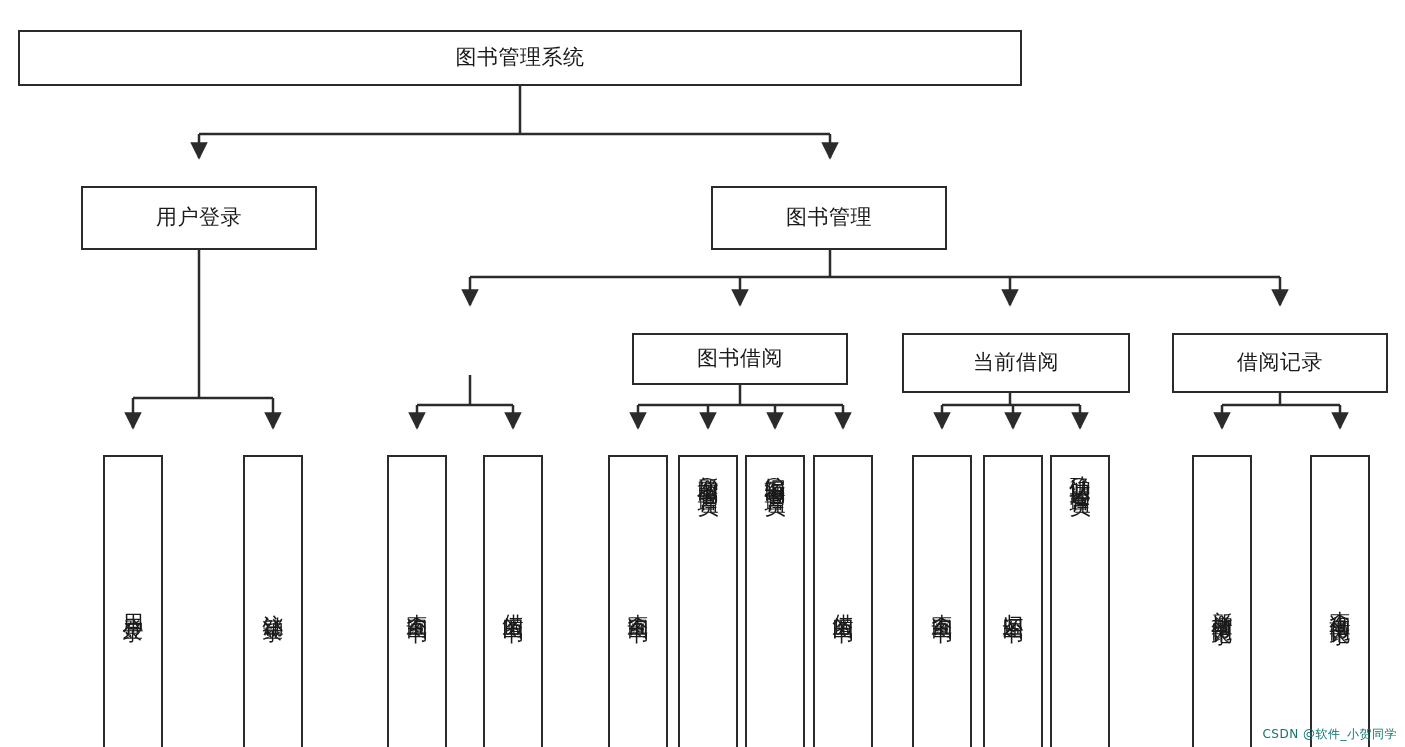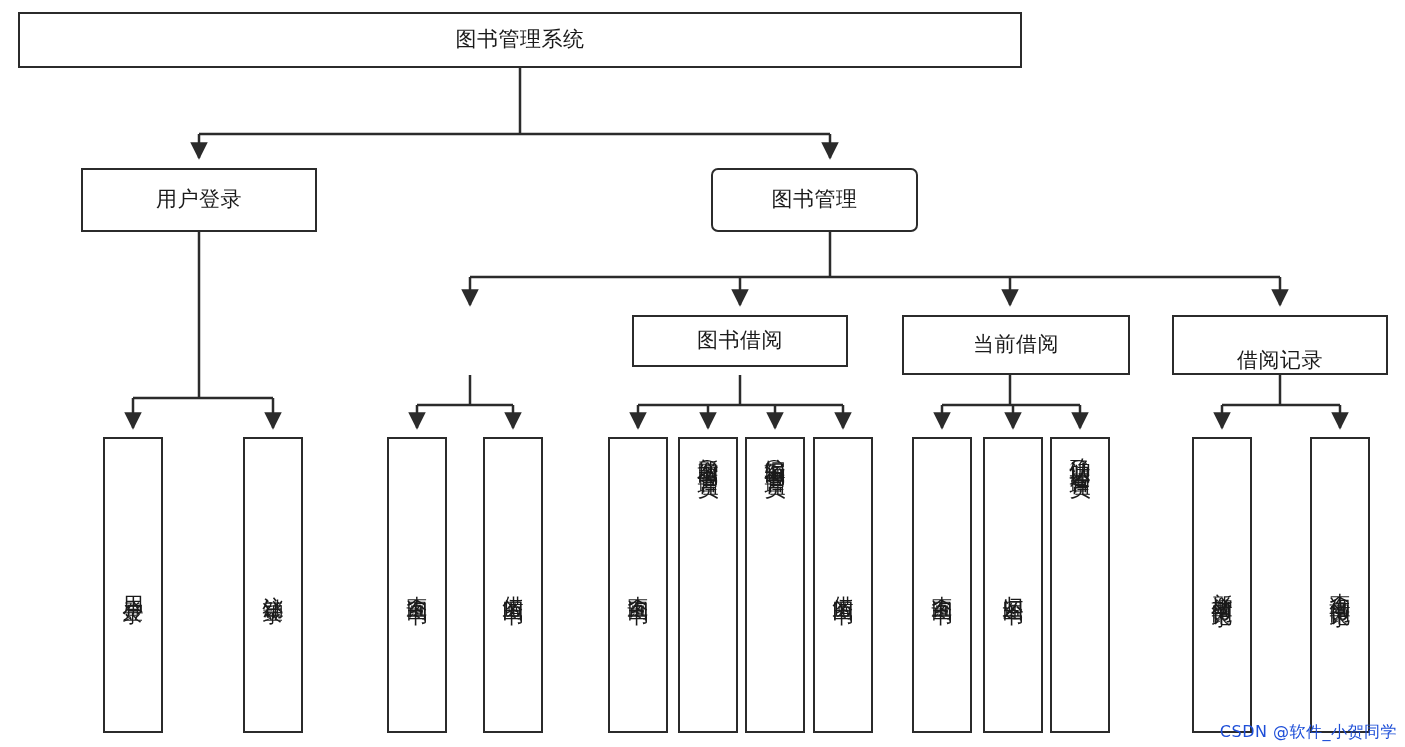--- a/index.html
+++ b/index.html
@@ -28,20 +28,21 @@
   }
   .node-box {
     position: absolute;
     box-sizing: border-box;
     border: 2px solid #2b2b2b;
     background: #ffffff;
     display: flex;
     align-items: center;
     justify-content: center;
     color: #1a1a1a;
+    margin-top: 18px;
   }
   .node-h .node-label {
     font-size: 21px;
     line-height: 1.2;
     letter-spacing: 0.5px;
     white-space: nowrap;
   }
   .node-v {
     align-items: flex-start;
     justify-content: center;
@@ -56,22 +57,22 @@
     white-space: nowrap;
   }
   .node-v.pos-mid {
     align-items: center;
     padding-top: 0;
   }
   .watermark {
     position: absolute;
     right: 8px;
     bottom: 4px;
-    font-size: 16px;
-    color: #1d4ed8;
+    font-size: 12px;
+    color: #0f766e;
     letter-spacing: 0.5px;
     white-space: nowrap;
     pointer-events: none;
   }
 </style>
 </head>
 <body>
 
 <div id="diagram-root">
 
@@ -138,34 +139,34 @@
   </svg>
 
   <div class="node-box node-h" style="left:18px; top:12px; width:1004px; height:56px;">
     <span class="node-label">图书管理系统</span>
   </div>
 
   <div class="node-box node-h" style="left:81px; top:168px; width:236px; height:64px;">
     <span class="node-label">用户登录</span>
   </div>
 
-  <div class="node-box node-h" style="left:711px; top:168px; width:207px; height:64px;border-radius:7px;">
+  <div class="node-box node-h" style="left:711px; top:168px; width:236px; height:64px;">
     <span class="node-label">图书管理</span>
   </div>
 
 
   <div class="node-box node-h" style="left:632px; top:315px; width:216px; height:52px;">
     <span class="node-label">图书借阅</span>
   </div>
 
   <div class="node-box node-h" style="left:902px; top:315px; width:228px; height:60px;">
     <span class="node-label">当前借阅</span>
   </div>
 
-  <div class="node-box node-h" style="left:1172px; top:315px; width:216px; height:60px;align-items:flex-end;">
+  <div class="node-box node-h" style="left:1172px; top:315px; width:216px; height:60px;">
     <span class="node-label">借阅记录</span>
   </div>
 
   <div class="node-box node-v pos-mid" style="left:103px; top:437px; width:60px; height:296px;">
     <span class="node-label">用户登录</span>
   </div>
 
   <div class="node-box node-v pos-mid" style="left:243px; top:437px; width:60px; height:296px;">
     <span class="node-label">注销登录</span>
   </div>

